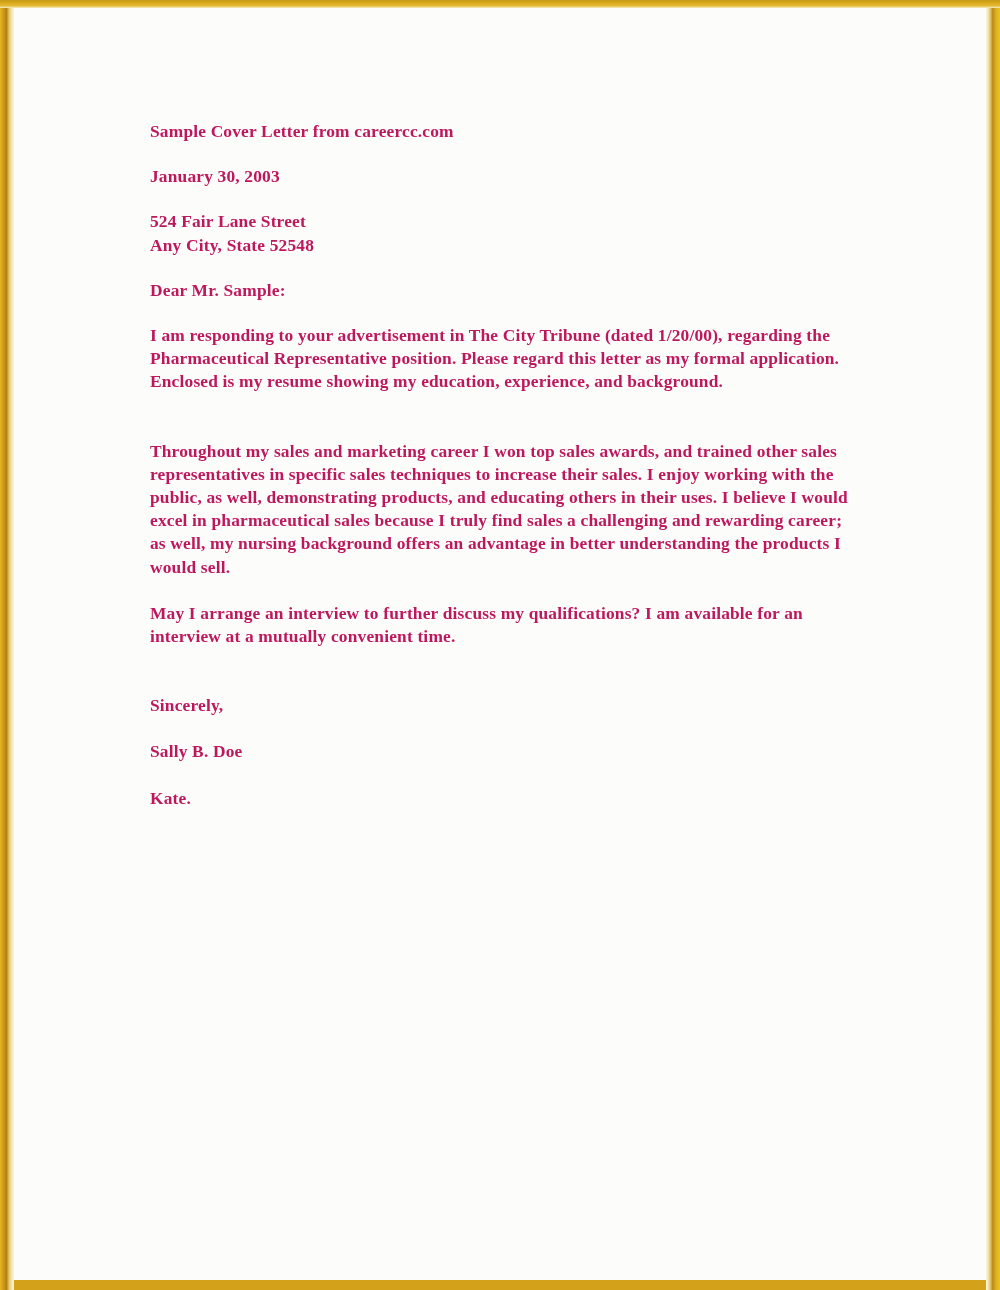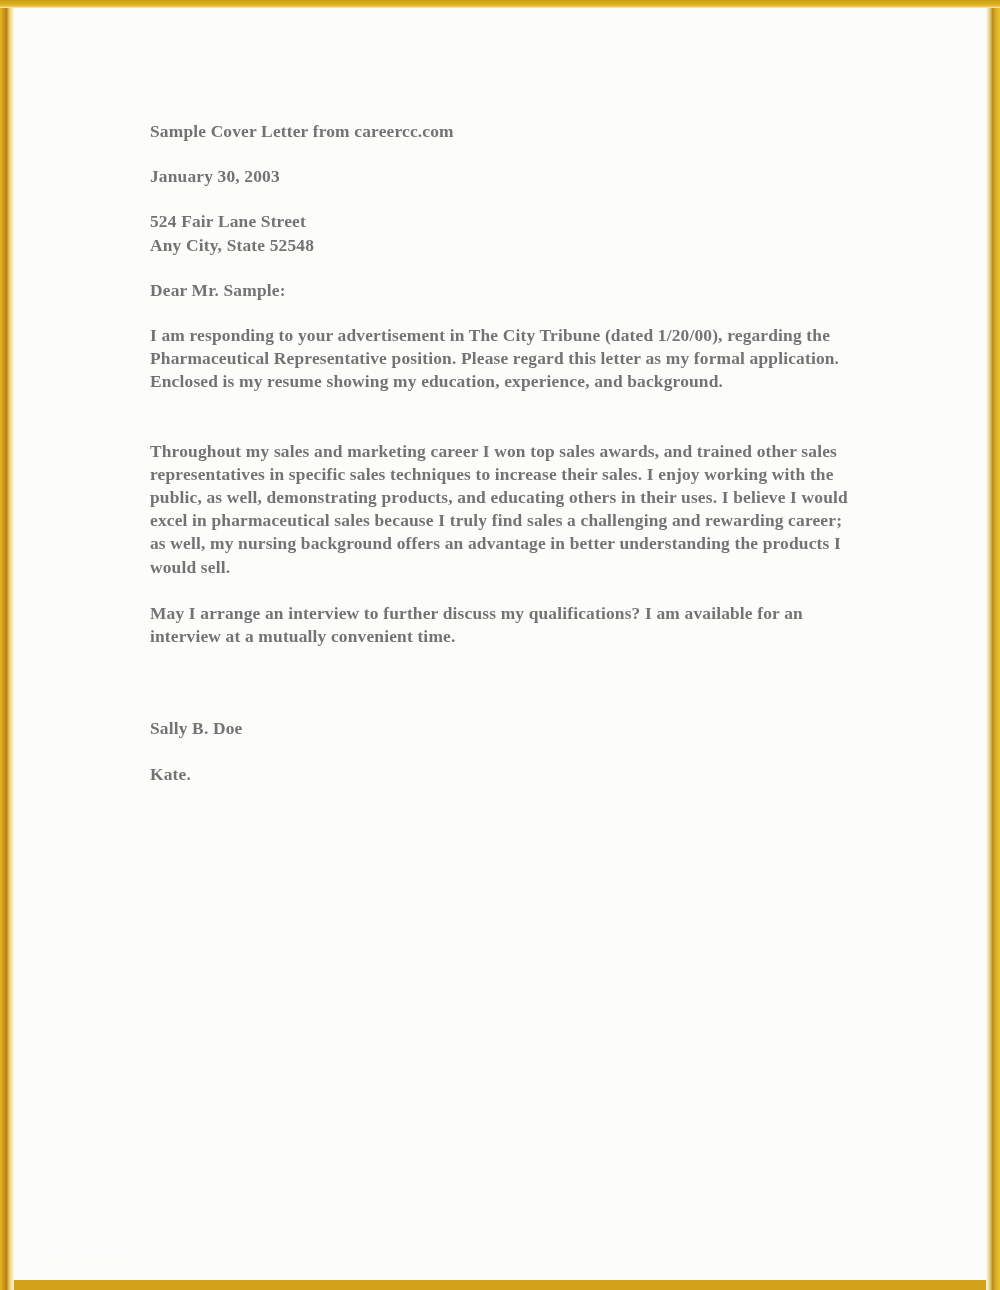--- a/index.html
+++ b/index.html
@@ -60,21 +60,21 @@
   
   .letter {
     position: absolute;
     left: 136px;
     top: 112px;
     width: 712px;
   }
   .letter p,
   .letter .block {
     margin: 0;
-    color: #737373;
+    color: #be185d;
     font-weight: bold;
     font-size: 17.4px;
     line-height: 23.2px;
     letter-spacing: 0.01em;
     text-align: left;
   }
   .gap-md { height: 22px; }
   .gap-lg { height: 23px; }
 
   .addr-line { display: block; }
@@ -125,20 +125,21 @@
     <div class="gap-lg"></div>
 
     <p>Throughout my sales and marketing career I won top sales awards, and trained other sales representatives in specific sales techniques to increase their sales. I enjoy working with the public, as well, demonstrating products, and educating others in their uses. I believe I would excel in pharmaceutical sales because I truly find sales a challenging and rewarding career; as well, my nursing background offers an advantage in better understanding the products I would sell.</p>
     <div class="gap-lg"></div>
 
     <p>May I arrange an interview to further discuss my qualifications? I am available for an interview at a mutually convenient time.</p>
     <div class="gap-lg"></div>
 
     <div class="gap-lg"></div>
 
+    <p>Sincerely,</p>
     <div class="gap-lg"></div>
 
     <p>Sally B. Doe</p>
     <div class="gap-lg"></div>
 
     <p>Kate.</p>
 
   </div>
 
   <div class="watermark">www.thetemplatecenter.com</div>

